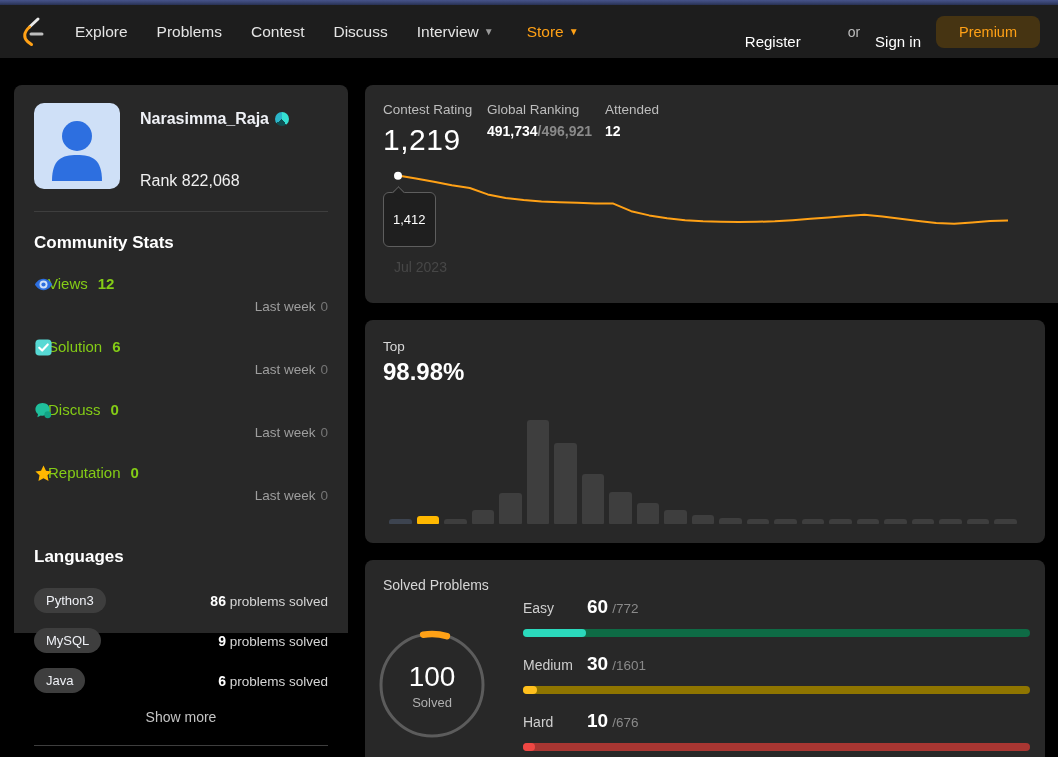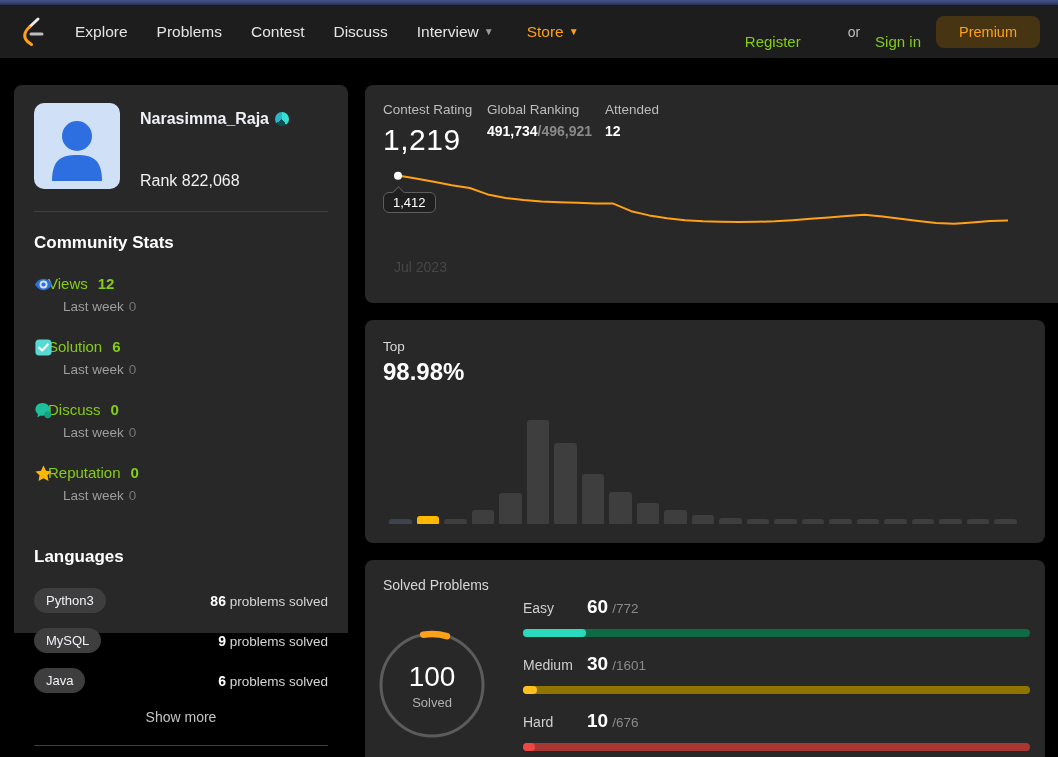--- a/index.html
+++ b/index.html
@@ -13,21 +13,21 @@
   .navbar { position:absolute; left:0; top:5px; width:100%; height:53px;
     background:#1d1d1d; display:flex; align-items:center; padding:0 18px;
     box-shadow:0 1px 2px rgba(0,0,0,.6); }
   .logo { display:flex; align-items:center; margin-right:30px; cursor:pointer; }
   .nav-items { display:flex; align-items:center; gap:29px; }
   .nav-item { font-size:15.5px; color:#e4e4e4; cursor:pointer; display:flex; align-items:center; gap:5px; }
   .nav-item .chev { font-size:10px; color:#9a9a9a; }
   .nav-item.store { color:#ffa116; margin-left:4px; }
   .nav-item.store .chev { color:#ffa116; }
   .nav-right { margin-left:auto; display:flex; align-items:center; gap:15px; }
-  .nav-right .lnk { font-size:15px; color:#84cc16; cursor:pointer;margin-top:20px; }
+  .nav-right .lnk { font-size:15px; color:#ffffff; cursor:pointer;margin-top:20px; }
   .nav-right .or { font-size:14px; color:#bdbdbd;margin-left:32px; }
   .premium-btn { background:#463412; color:#ffa116; font-size:14.5px;
     padding:8px 23px; border-radius:8px; border:none; cursor:pointer;
     font-family:"Liberation Sans", sans-serif; }
 
   .card { position:absolute; background:#282828; border-radius:8px; }
 
   
   .left-card { left:14px; top:85px; width:334px; height:548px; border-radius:8px 8px 0 0; }
   .avatar { position:absolute; left:20px; top:18px; width:86px; height:86px;
@@ -38,42 +38,42 @@
     background:conic-gradient(#35e0d2 0 40%, #0f4f52 40% 65%, #2bb5c9 65% 100%);
     display:inline-block; }
   .rank { position:absolute; left:126px; top:87px; font-size:16px; color:#f0f0f0; }
   .divider { position:absolute; left:20px; width:294px; height:1px; background:#3e3e3e; }
   .sec-title { position:absolute; left:20px; font-size:17px; font-weight:700; color:#fff; }
 
   .stat-row { position:absolute; left:20px; width:294px; cursor:pointer; }
   .stat-ic { position:absolute; left:0; top:0; width:19px; height:19px; }
   .stat-line { margin-left:14px; font-size:15px; color:#84cc16; display:flex; gap:10px; align-items:flex-start; }
   .stat-line b { font-size:15px; }
-  .stat-sub { margin-left:29px; margin-top:7px; font-size:13.5px; color:#9e9e9e; }
+  .stat-sub { margin-left:29px; margin-top:7px; font-size:13.5px; color:#9e9e9e;text-align:right; }
   .stat-sub .v { color:#757575; margin-left:5px; }
 
   .lang-row { position:absolute; left:20px; width:294px; display:flex; align-items:center; }
   .pill { background:#3e3e3e; color:#eff1f6; font-size:13px; padding:5px 12px;
     border-radius:999px; }
   .lang-right { margin-left:auto; font-size:13.5px; color:#d6d6d6; }
   .lang-right b { color:#fff; font-size:14px; }
   .show-more { position:absolute; left:0; width:100%; text-align:center;
     font-size:14px; color:#c4c4c4; cursor:pointer; }
 
   
   .contest-card { left:365px; top:85px; width:815px; height:218px; }
   .c-stats { position:absolute; left:18px; top:17px; display:flex; }
   .c-col1 { width:104px; } .c-col2 { width:118px; }
   .c-label { font-size:13.5px; color:#bdbdbd; margin-bottom:6px; }
   .c-big { font-size:30px; font-weight:500; color:#fff; letter-spacing:.5px; }
   .c-val { font-size:14px; font-weight:700; color:#fff; margin-top:4px; }
   .c-val .tot { font-weight:700; color:#8a8a8a; }
   .rating-chart { position:absolute; left:15px; top:80px; }
   .tooltip { position:absolute; left:18px; top:107px; background:#1f1f1f;
-    border:1.5px solid #5e5e5e; border-radius:6px; padding:2px 9px;
+    border:1.5px solid #5e5e5e; border-radius:6px; padding:19px 9px;
     font-size:13px; color:#fff; }
   .tooltip:before { content:""; position:absolute; left:10px; top:-5px; width:8px; height:8px;
     background:#1f1f1f; border-left:1.5px solid #5e5e5e; border-top:1.5px solid #5e5e5e;
     transform:rotate(45deg); }
   .axis-lab { position:absolute; top:174px; font-size:14px; color:#474747; }
 
   
   .top-card { left:365px; top:320px; width:680px; height:223px; }
   .top-label { position:absolute; left:18px; top:19px; font-size:13.5px; color:#d8d8d8; }
   .top-value { position:absolute; left:18px; top:38px; font-size:24px; font-weight:700; color:#fff; }

